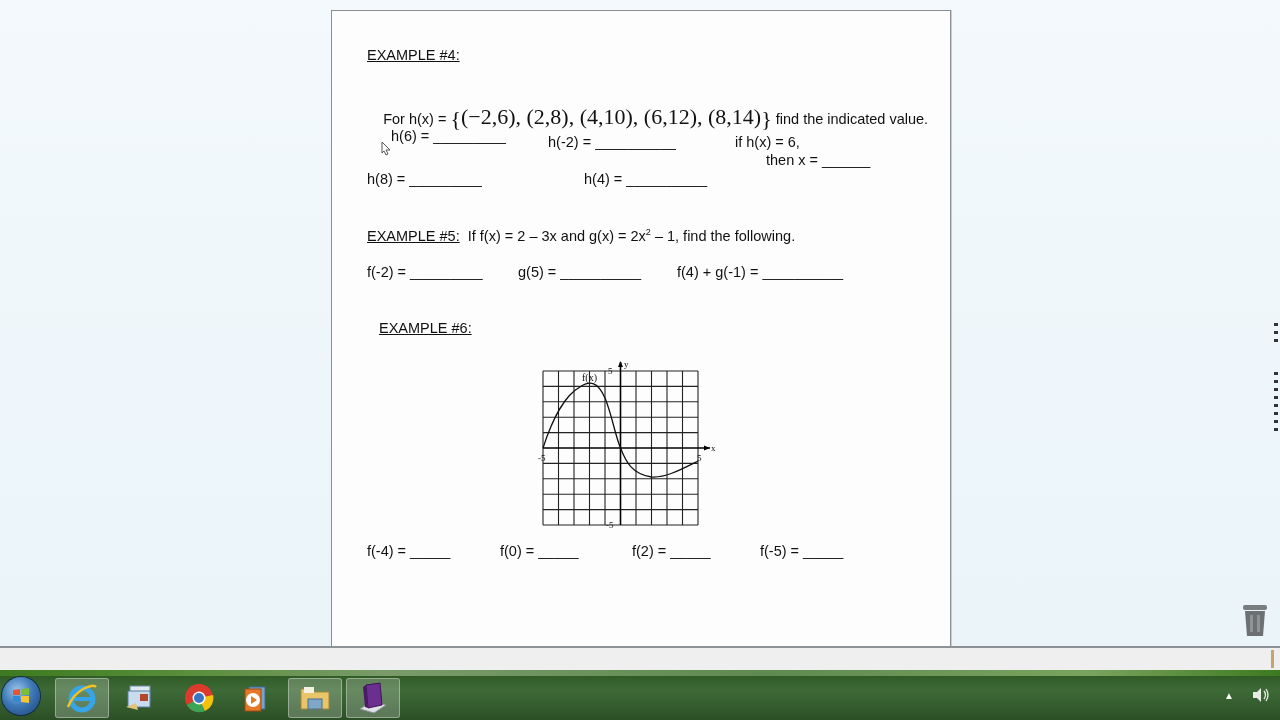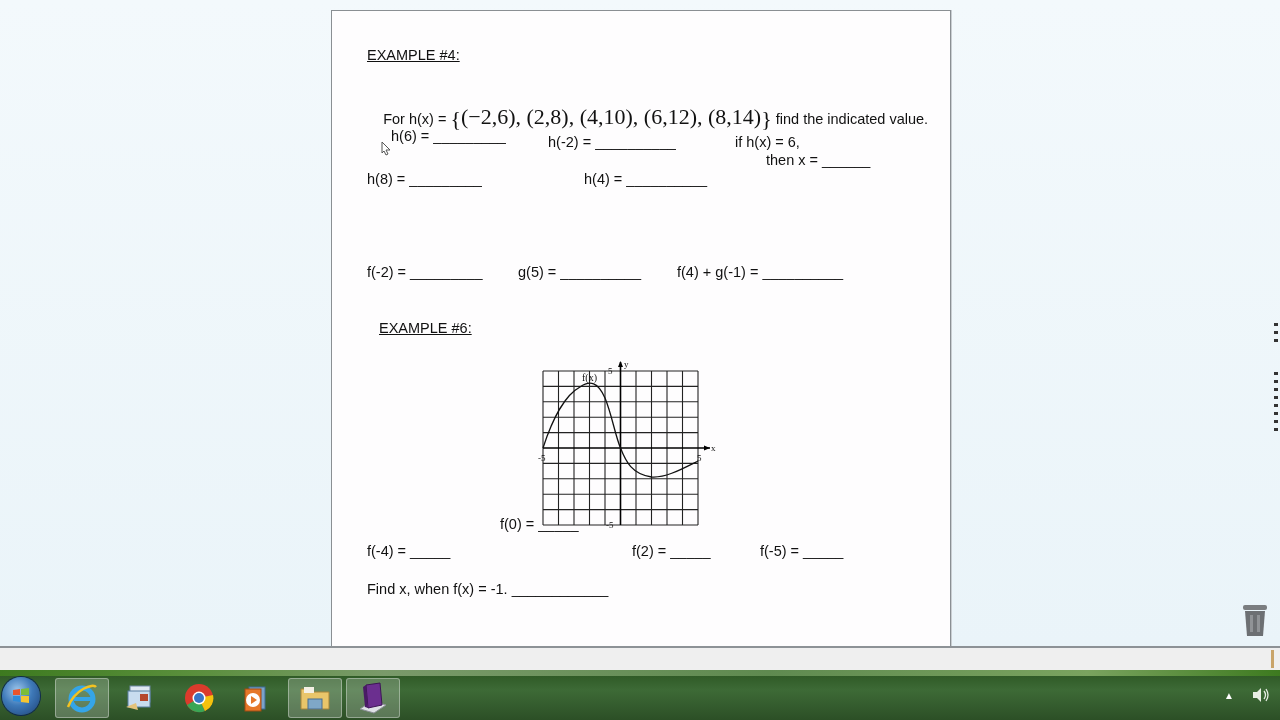--- a/index.html
+++ b/index.html
@@ -60,20 +60,21 @@
   <div class="txt" style="left:548px;top:134px;"><span>h(-2) = </span><span>__________</span></div>
   <div class="txt" style="left:367px;top:171px;"><span>h(8) = </span><span>_________</span></div>
   <div class="txt" style="left:552px;top:171px;margin-left:32px;"><span>h(4) = </span><span>__________</span></div>
   <div class="txt" style="left:735px;top:134px;">if h(x) = 6,</div>
   <div class="txt" style="left:766px;top:152px;"><span>then x = </span><span>______</span></div>
 
   <svg style="position:absolute;left:380px;top:140px;" width="14" height="16">
     <path d="M2 2 L10 10 L6 10 L8 14 L6 15 L4 11 L2 13 Z" fill="#fff" stroke="#555" stroke-width="1"></path>
   </svg>
 
+  <div class="txt" style="left:367px;top:227px;"><span class="heading">EXAMPLE #5:</span><span>  If f(x) = 2 – 3x and g(x) = 2x</span><sup style="font-size:9px;">2</sup><span> – 1, find the following.</span></div>
 
   <div class="txt" style="left:367px;top:264px;"><span>f(-2) = </span><span>_________</span></div>
   <div class="txt" style="left:518px;top:264px;"><span>g(5) = </span><span>__________</span></div>
   <div class="txt" style="left:677px;top:264px;"><span>f(4) + g(-1) = </span><span>__________</span></div>
 
   <div class="txt heading" style="left:379px;top:320px;">EXAMPLE #6:</div>
 
   <svg class="graph" viewBox="530 355 200 180">
     <g stroke="#222" stroke-width="1.1">
       <line x1="543" y1="371" x2="543" y2="525"></line>
@@ -107,25 +108,24 @@
     <text x="582" y="381" font-family="Liberation Serif, serif" font-size="10" fill="#111">f(x)</text>
     <text x="608" y="374" font-family="Liberation Serif, serif" font-size="9" fill="#111">5</text>
     <text x="624" y="367" font-family="Liberation Serif, serif" font-size="9" fill="#111">y</text>
     <text x="711" y="451" font-family="Liberation Serif, serif" font-size="9" fill="#111">x</text>
     <text x="538" y="461" font-family="Liberation Serif, serif" font-size="9" fill="#111">-5</text>
     <text x="697" y="461" font-family="Liberation Serif, serif" font-size="9" fill="#111">5</text>
     <text x="606" y="528" font-family="Liberation Serif, serif" font-size="9" fill="#111">-5</text>
   </svg>
 
   <div class="txt" style="left:367px;top:543px;"><span>f(-4) = </span><span>_____</span></div>
-  <div class="txt" style="left:500px;top:516px;"><span>f(0) = </span><span>_____</span></div>
+  <div class="txt" style="left:500px;top:543px;"><span>f(0) = </span><span>_____</span></div>
   <div class="txt" style="left:632px;top:543px;"><span>f(2) = </span><span>_____</span></div>
   <div class="txt" style="left:760px;top:543px;"><span>f(-5) = </span><span>_____</span></div>
 
-  <div class="txt" style="left:367px;top:581px;"><span>Find x, when f(x) = -1. </span><span>____________</span></div>
 
   <div class="right-marks">
     <span></span>
       <span></span>
       <span></span>
       <span style="margin-top:30px"></span>
       <span></span>
       <span></span>
       <span></span>
       <span></span>

